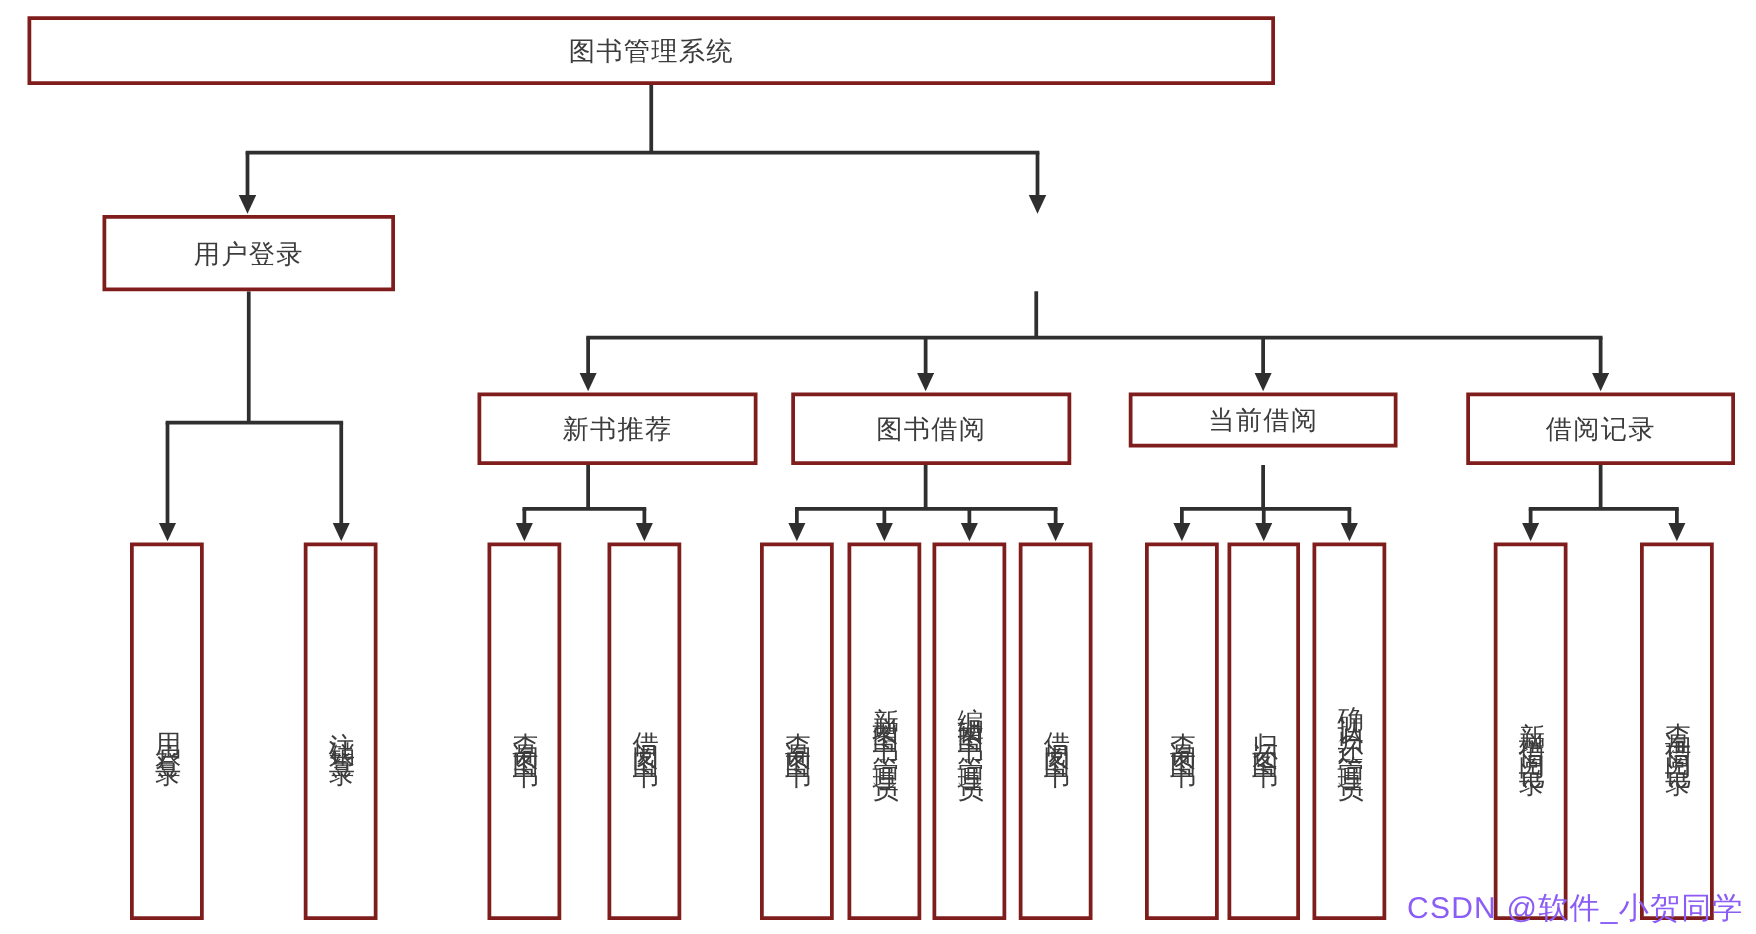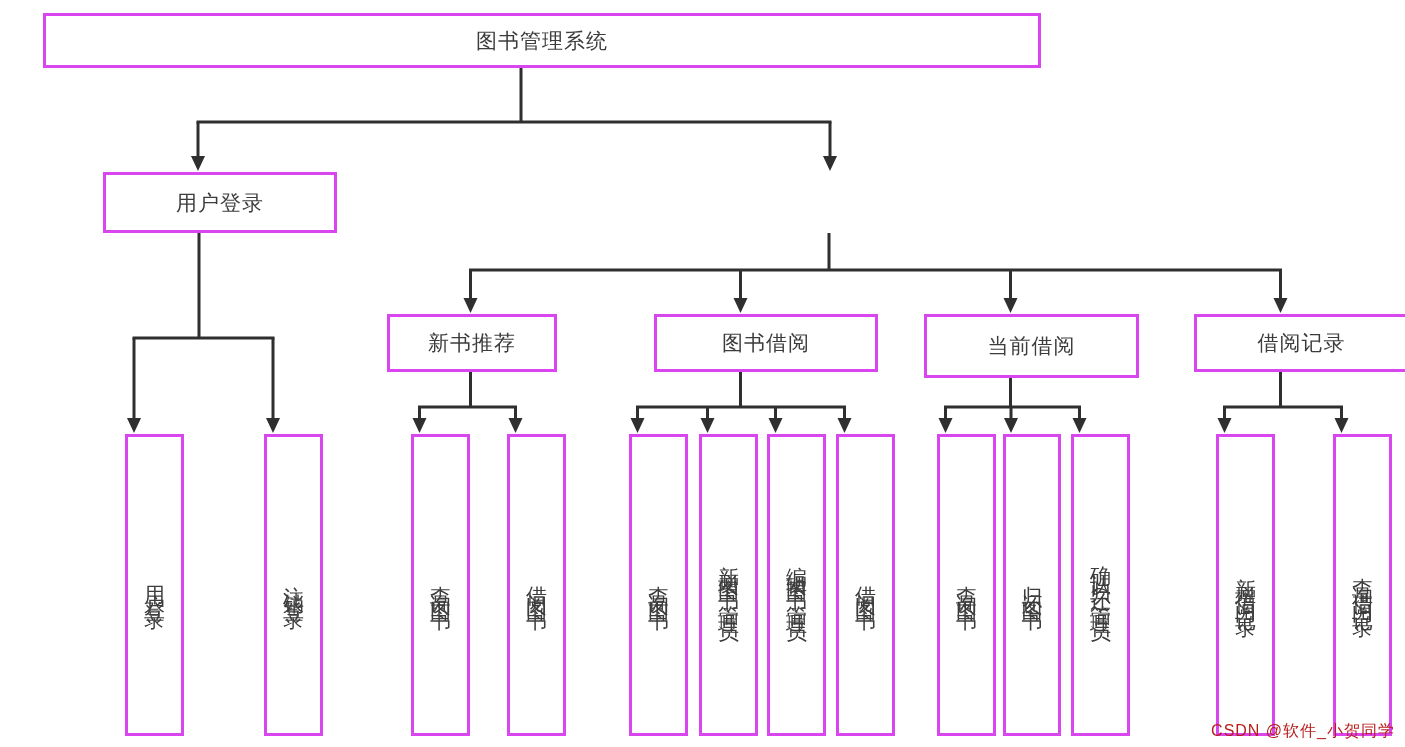--- a/index.html
+++ b/index.html
@@ -17,27 +17,26 @@
   .connectors {
     position: absolute;
     left: 0; top: 0;
     width: 1405px; height: 747px;
     z-index: 1;
   }
 
   .box {
     position: absolute;
     background: #ffffff;
-    border: 3px solid #d946ef;
+    border: 3px solid #7f1d1d;
     display: flex;
     align-items: center;
     justify-content: center;
     z-index: 2;
     color: #3c3c3c;
-    margin-left: 21px;
   }
 
   .box .label {
     font-size: 21px;
     color: #3c3c3c;
     letter-spacing: 1px;
     white-space: nowrap;
   }
 
   .box .vlabel {
@@ -46,22 +45,22 @@
     font-size: 21px;
     color: #3c3c3c;
     letter-spacing: 8px;
     white-space: nowrap;
   }
 
   .watermark {
     position: absolute;
     right: 10px;
     bottom: 5px;
-    font-size: 16px;
-    color: #b91c1c;
+    font-size: 24px;
+    color: #8b5cf6;
     z-index: 3;
     letter-spacing: 1px;
     white-space: nowrap;
   }
 </style>
 </head>
 <body>
 
 <div class="canvas">
 
@@ -104,27 +103,27 @@
   </svg>
 
   <div class="box" style="left:22px;top:13px;width:998px;height:55px">
     <span class="label">图书管理系统</span>
   </div>
 
   <div class="box" style="left:82px;top:172px;width:234px;height:61px">
     <span class="label">用户登录</span>
   </div>
 
-  <div class="box" style="left:366px;top:314px;width:170px;height:58px">
+  <div class="box" style="left:382px;top:314px;width:224px;height:58px">
     <span class="label">新书推荐</span>
   </div>
   <div class="box" style="left:633px;top:314px;width:224px;height:58px">
     <span class="label">图书借阅</span>
   </div>
-  <div class="box" style="left:903px;top:314px;width:215px;height:64px">
+  <div class="box" style="left:903px;top:314px;width:215px;height:44px">
     <span class="label">当前借阅</span>
   </div>
   <div class="box" style="left:1173px;top:314px;width:215px;height:58px">
     <span class="label">借阅记录</span>
   </div>
 
   <div class="box" style="left:104px;top:434px;width:59px;height:302px">
     <span class="vlabel">用户登录</span>
   </div>
   <div class="box" style="left:243px;top:434px;width:59px;height:302px">

